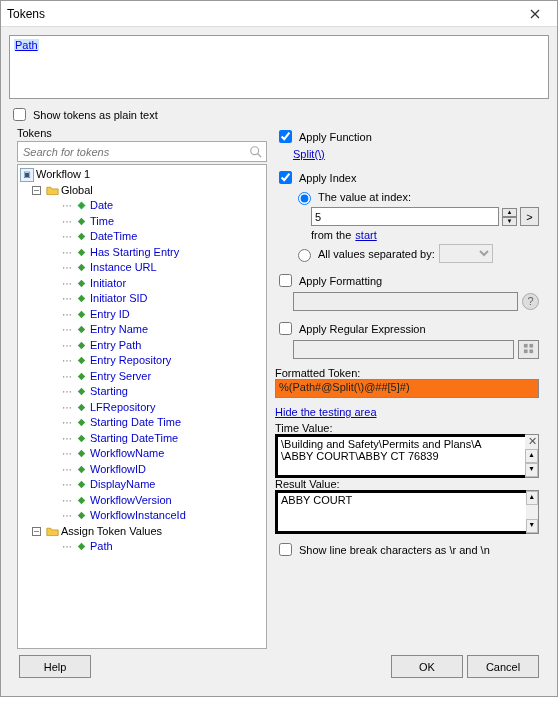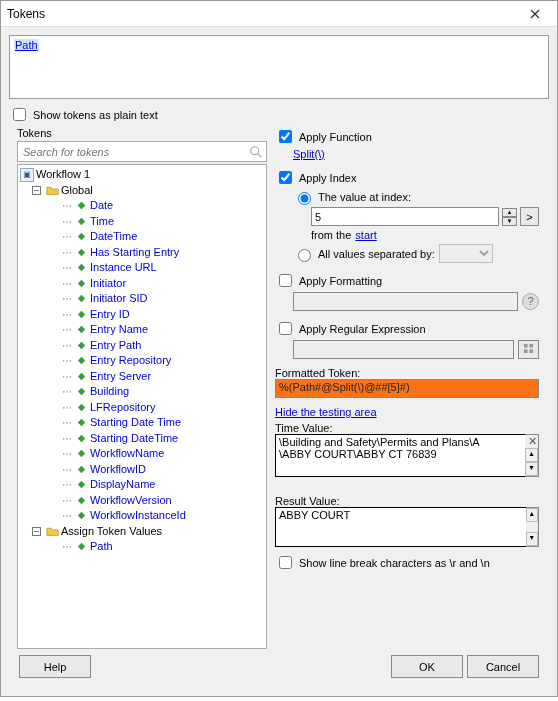--- a/index.html
+++ b/index.html
@@ -157,21 +157,21 @@
   }
   .small-btn {
     border:1px solid #888; background:#e9e9e9; height:19px; min-width:19px;
     font:inherit; padding:0 4px;
   }
   .readonly-box {
     border:1px solid #888; background:#f97316; height:19px; padding:1px 3px;
     color:#222;
   }
   .textarea {
-    border:1px solid #000000; background:#fff; font:inherit; width:100%;
+    border:3px solid #000000; background:#fff; font:inherit; width:100%;
     resize:none; padding:1px 3px;
   }
   .scroll-col {
     display:flex; flex-direction:column; width:14px;
     justify-content:space-between;
   }
   .scroll-col .sbtn {
     border:1px solid #bbb; background:#efefef; font-size:8px; line-height:10px;
     text-align:center; height:14px;
   }
@@ -353,21 +353,21 @@
               </span>
               <span class="node-label">Entry Server</span>
             </div>
           <div class="tree-row indent2">
               <span class="dots">⋯</span>
               <span class="node-icon leaf-icon">
                 <svg viewBox="0 0 12 12">
                   <path d="M2 6 L6 2 L10 6 L6 10 Z" fill="#3a9d3a"></path>
                 </svg>
               </span>
-              <span class="node-label">Building</span>
+              <span class="node-label">Starting</span>
             </div>
           <div class="tree-row indent2">
               <span class="dots">⋯</span>
               <span class="node-icon leaf-icon">
                 <svg viewBox="0 0 12 12">
                   <path d="M2 6 L6 2 L10 6 L6 10 Z" fill="#3a9d3a"></path>
                 </svg>
               </span>
               <span class="node-label">LFRepository</span>
             </div>
@@ -528,21 +528,21 @@
             <textarea rows="3" class="textarea" style="border-right: none;">\Building and Safety\Permits and Plans\A
 \ABBY COURT\ABBY CT 76839
 </textarea>
             <div class="scroll-col" style="border:1px solid #888;border-left:none;">
               <div class="x-in-box">✕</div>
               <div class="sbtn">▴</div>
               <div class="sbtn">▾</div>
             </div>
           </div>
 
-          <div class="label" style="margin-top:18px;">Result Value:</div>
+          <div class="label" style="margin-top:0;">Result Value:</div>
           <div class="flex-txtarea-wrap">
             <textarea rows="3" class="textarea" readonly="" style="border-right: none;">ABBY COURT</textarea>
             <div class="scroll-col" style="border:1px solid #888;border-left:none;">
               <div class="sbtn">▴</div>
               <div style="flex:1"></div>
               <div class="sbtn">▾</div>
             </div>
           </div>
 
           <div class="chk-row" style="margin-top:6px;">

